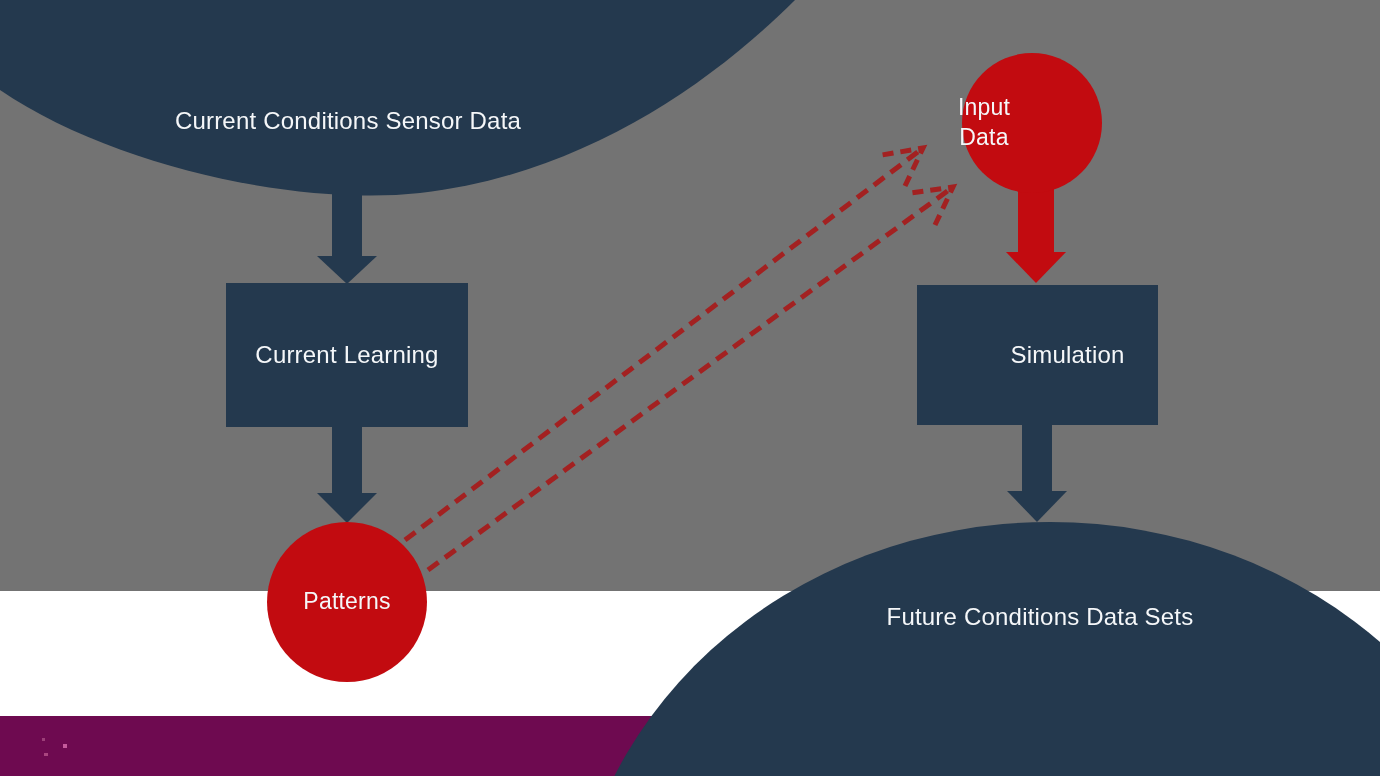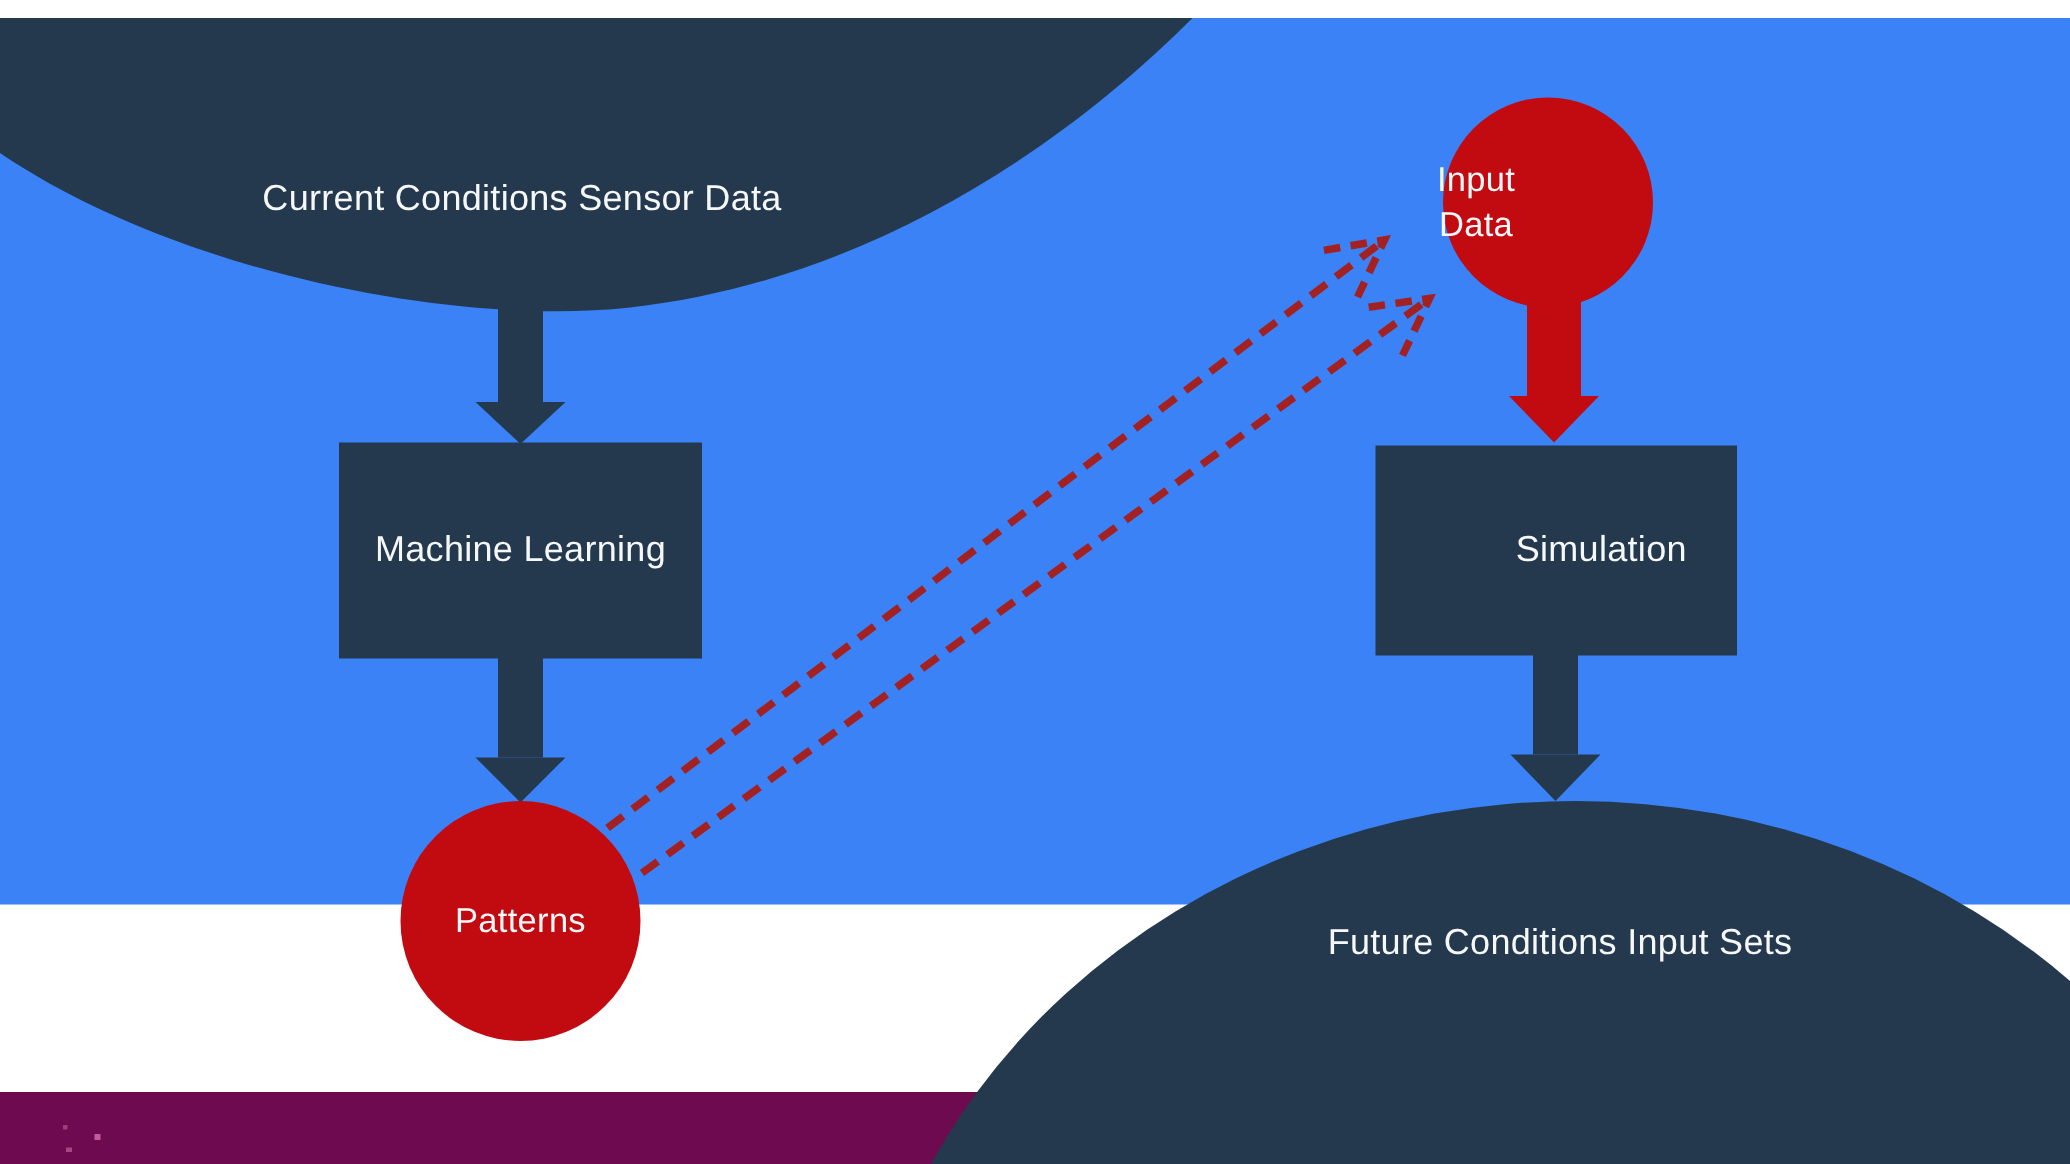--- a/index.html
+++ b/index.html
@@ -5,22 +5,21 @@
   html, body {
     margin: 0; padding: 0;
     width: 1380px; height: 776px;
     overflow: hidden;
     background: #ffffff;
     font-family: "Liberation Sans", sans-serif;
   }
   .stage {
     position: relative;
     width: 1380px; height: 591px;
-    background: #3b82f6;
-    margin-top: 12px;
+    background: #737373;
   }
   .stage svg { position: absolute; left: 0; top: 0; }
   .lbl {
     position: absolute;
     display: flex;
     align-items: center;
     justify-content: center;
     text-align: center;
     color: #f5f7f9;
     letter-spacing: 0.2px;
@@ -82,22 +81,22 @@
 
     <rect x="226" y="283" width="242" height="144" fill="#24394E"></rect>
     <rect x="917" y="285" width="241" height="140" fill="#24394E"></rect>
 
     <circle cx="347" cy="602" r="80" fill="#C20B10"></circle>
     <circle cx="1032" cy="123" r="70" fill="#C20B10"></circle>
   </svg>
 
   <div class="lbl lbl-current">Current Conditions Sensor Data</div>
 
-  <div class="lbl lbl-ml">Machine Learning</div>
+  <div class="lbl lbl-ml">Current Learning</div>
 
   <div class="lbl lbl-patterns">Patterns</div>
 
   <div class="lbl lbl-input">Input Data</div>
 
   <div class="lbl lbl-sim">Simulation</div>
 
-  <div class="lbl lbl-future">Future Conditions Input Sets</div>
+  <div class="lbl lbl-future">Future Conditions Data Sets</div>
 </div>
 
 </body></html>

